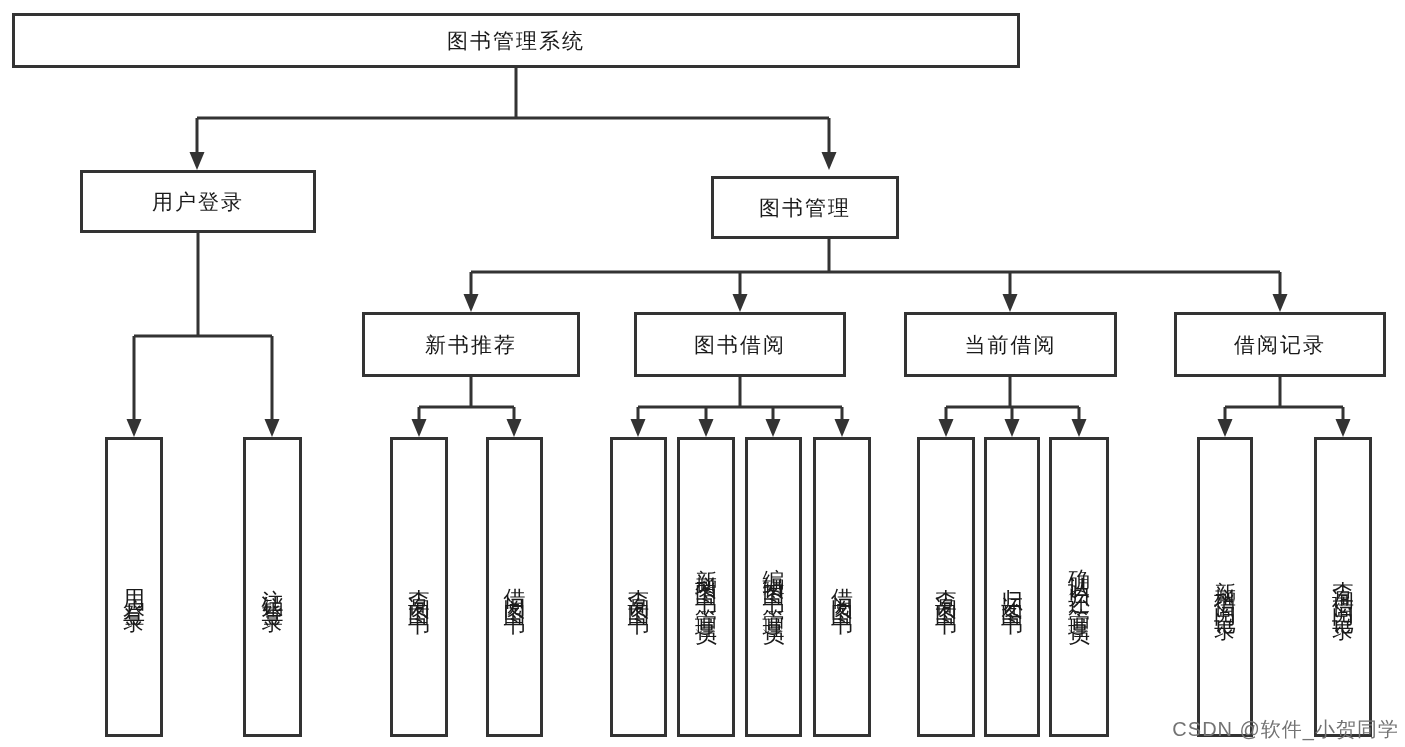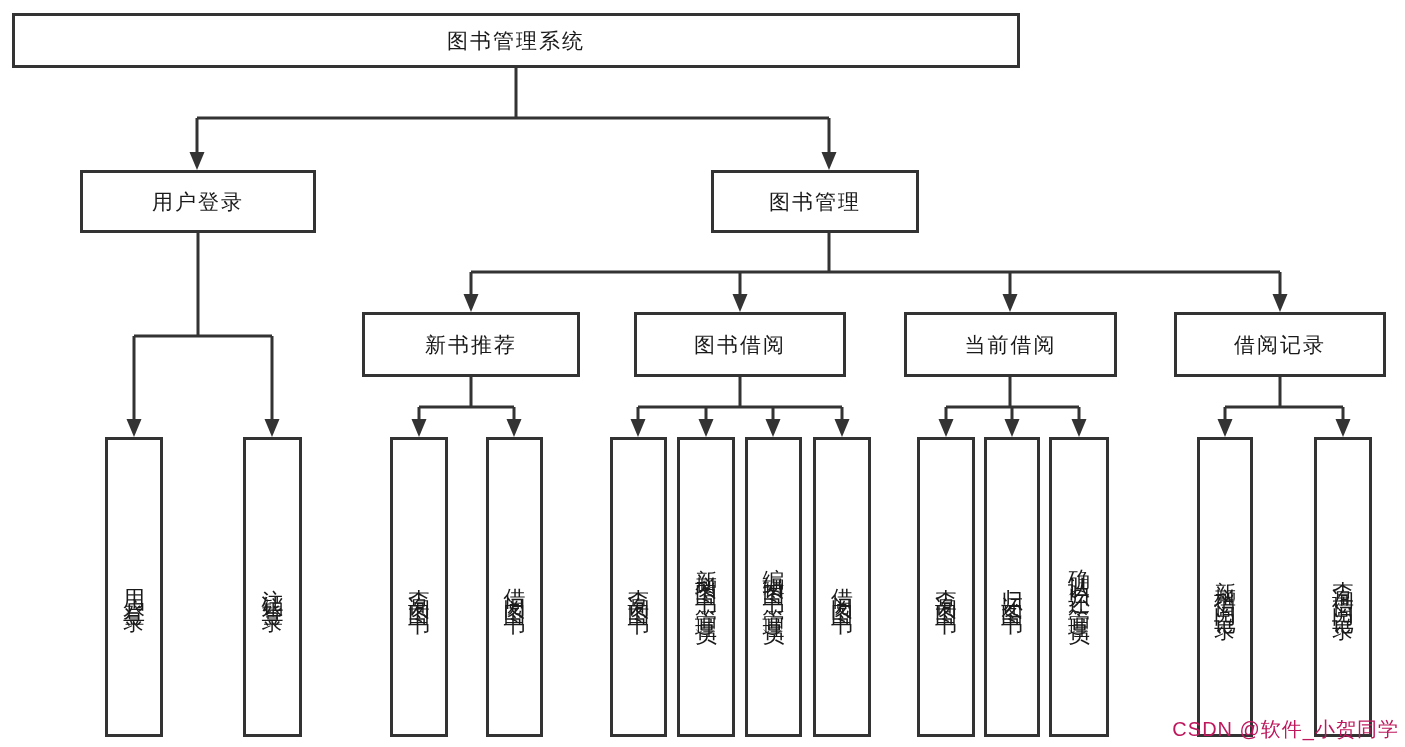--- a/index.html
+++ b/index.html
@@ -37,21 +37,21 @@
     writing-mode: vertical-rl;
     text-orientation: mixed;
     font-size: 22px;
     letter-spacing: 8px;
     line-height: 1;
     white-space: nowrap;
   }
   
   .n-root            { left: 12px;   top: 13px;  width: 1008px; height: 55px; }
   .n-user-login      { left: 80px;   top: 170px; width: 236px;  height: 63px; }
-  .n-book-mgmt       { left: 711px;  top: 170px; width: 208px;  height: 63px; }
+  .n-book-mgmt       { left: 711px;  top: 176px; width: 188px;  height: 63px; }
   .n-new-book        { left: 362px;  top: 312px; width: 218px;  height: 65px; }
   .n-book-borrow     { left: 634px;  top: 312px; width: 212px;  height: 65px; }
   .n-current-borrow  { left: 904px;  top: 312px; width: 213px;  height: 65px; }
   .n-borrow-records  { left: 1174px; top: 312px; width: 212px;  height: 65px; }
   .leaf { top: 437px; height: 300px; }
   .n-a1 { left: 105px;  width: 58px; }
   .n-a2 { left: 243px;  width: 59px; }
   .n-b1 { left: 390px;  width: 58px; }
   .n-b2 { left: 486px;  width: 57px; }
   .n-c1 { left: 610px;  width: 57px; }
@@ -61,21 +61,21 @@
   .n-d1 { left: 917px;  width: 58px; }
   .n-d2 { left: 984px;  width: 56px; }
   .n-d3 { left: 1049px; width: 60px; }
   .n-e1 { left: 1197px; width: 56px; }
   .n-e2 { left: 1314px; width: 58px; }
   .watermark {
     position: absolute;
     right: 6px;
     bottom: 4px;
     font-size: 20px;
-    color: #be185d;
+    color: #737373;
     letter-spacing: 1px;
     z-index: 10;
     white-space: nowrap;
     text-align: center;
   }
 </style>
 </head>
 <body>
 
 <div class="canvas">

